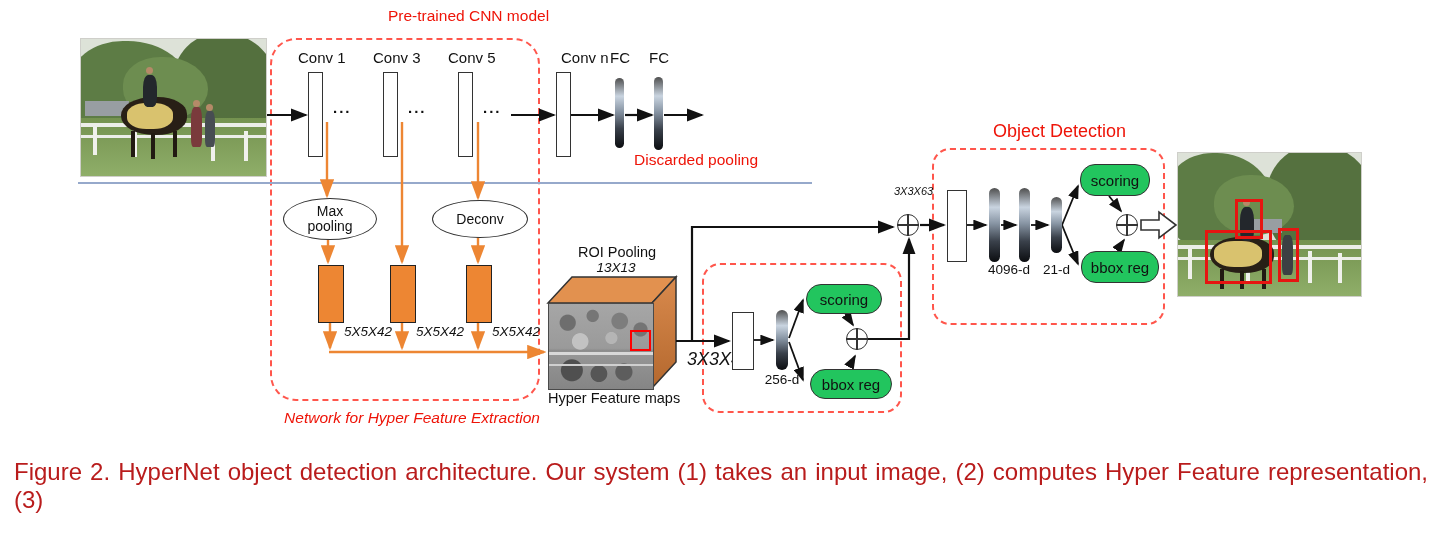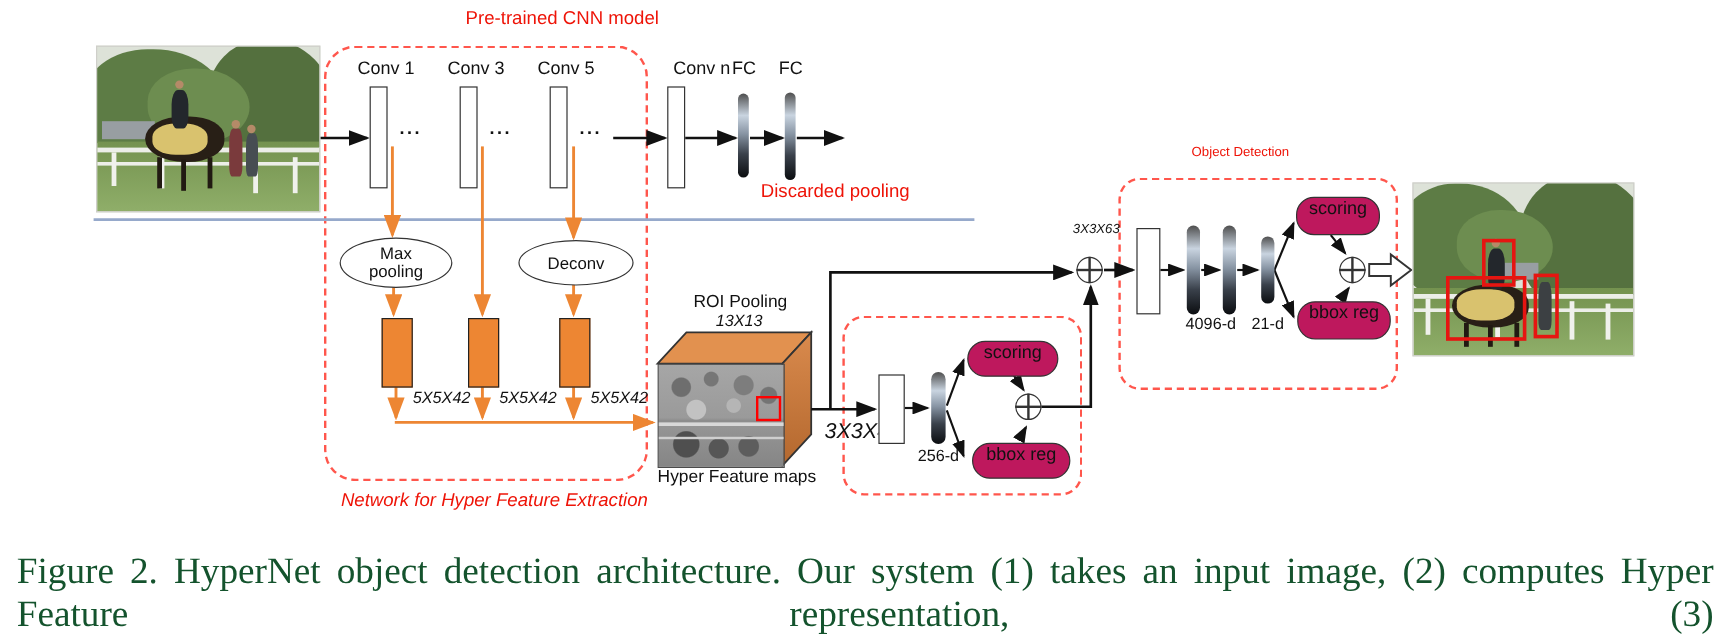--- a/index.html
+++ b/index.html
@@ -8,22 +8,22 @@
   .abs{position:absolute;}
   .lbl{position:absolute;font-size:15px;color:#111;white-space:nowrap;}
   .red{color:var(--red-text);}
   .italic{font-style:italic;}
   .small{font-size:13.5px;}
   .dashedbox{position:absolute;border:2px dashed var(--red-dash);border-radius:18px;background:transparent;}
   .convrect{position:absolute;background:#fff;border:1.6px solid #333;}
   .gradbar{position:absolute;border-radius:6px;
            background:linear-gradient(180deg,#4f4f4f 0%,#c9d4e0 26%,#8794a3 48%,#3a414b 72%,#0b0d10 100%);}
   .orangerect{position:absolute;background:var(--orange);border:1.6px solid #222;}
-  .pill{position:absolute;background:#be185d;border:1.7px solid #333;border-radius:15px;
-        display:flex;justify-content:center;font-size:15px;}
+  .pill{position:absolute;background:#22c55e;border:1.7px solid #333;border-radius:15px;
+        display:flex;align-items:center;justify-content:center;font-size:15px;}
   .ellipse{position:absolute;background:#fff;border:1.6px solid #333;border-radius:50%;
            display:flex;align-items:center;justify-content:center;text-align:center;
            font-size:14px;line-height:1.05;}
   .oplus{position:absolute;width:22px;height:22px;border:1.6px solid #333;border-radius:50%;
          background:#fff;box-sizing:border-box;}
   .oplus::before{content:"";position:absolute;left:-1px;right:-1px;top:50%;height:1.6px;
                  margin-top:-0.8px;background:#333;}
   .oplus::after{content:"";position:absolute;top:-1px;bottom:-1px;left:50%;width:1.6px;
                 margin-left:-0.8px;background:#333;}
   .dots{position:absolute;font-size:15px;font-weight:bold;letter-spacing:2px;color:#111;}
@@ -49,22 +49,22 @@
      radial-gradient(circle at 88% 30%, #747474 0 6%, transparent 7%),
      radial-gradient(circle at 30% 44%, #c2c2c2 0 9%, transparent 10%),
      radial-gradient(circle at 60% 40%, #b5b5b5 0 7%, transparent 8%),
      radial-gradient(circle at 22% 78%, #4f4f4f 0 10%, transparent 11%),
      radial-gradient(circle at 48% 82%, #565656 0 9%, transparent 10%),
      radial-gradient(circle at 72% 80%, #5d5d5d 0 8%, transparent 9%),
      linear-gradient(180deg,#a6a6a6 0%,#9a9a9a 52%,#8b8b8b 55%,#969696 58%,#858585 100%);}
   .featmap .fence{position:absolute;left:0;right:0;top:56%;height:3px;background:#d8d8d8;}
   .featmap .fence2{position:absolute;left:0;right:0;top:70%;height:2px;background:#cfcfcf;}
   .roibox{position:absolute;border:2.5px solid #f00;}
-  .caption{position:absolute;left:14px;width:1414px;font-family:Liberation Serif, serif;
-           font-size:31px;color:#14532d;}
+  .caption{position:absolute;left:14px;width:1414px;font-family:Liberation Sans, sans-serif;
+           font-size:24px;color:#b91c1c;}
   .cap1{text-align:justify;text-align-last:justify;}
 </style>
 </head>
 <body>
 
 <div class="canvas">
 
   <div class="dashedbox" style="left:270px;top:38px;width:266px;height:359px;border-radius:26px;"></div>
 
   <div class="dashedbox" style="left:702px;top:263px;width:196px;height:146px;"></div>
@@ -227,21 +227,21 @@
 
   <div class="pill" style="left:806px;top:284px;width:74px;height:28px;">
     <span>scoring</span>
   </div>
   <div class="pill" style="left:810px;top:369px;width:80px;height:28px;">
     <span>bbox reg</span>
   </div>
   <div class="oplus" style="left:846px;top:328px;"></div>
 
 
-  <div class="lbl red" style="left:993px;top:121px;font-size:11px;">Object Detection</div>
+  <div class="lbl red" style="left:993px;top:121px;font-size:18px;">Object Detection</div>
 
   <div class="lbl italic" style="left:894px;top:185px;font-size:11px;">3X3X63</div>
   <div class="oplus" style="left:897px;top:214px;"></div>
 
   <div class="convrect" style="left:947px;top:190px;width:18px;height:70px;"></div>
   <div class="gradbar" style="left:989px;top:188px;width:11px;height:74px;"></div>
   <div class="gradbar" style="left:1019px;top:188px;width:11px;height:74px;"></div>
   <div class="gradbar" style="left:1051px;top:197px;width:11px;height:56px;"></div>
 
   <div class="lbl small" style="left:988px;top:262px;">4096-d</div>

